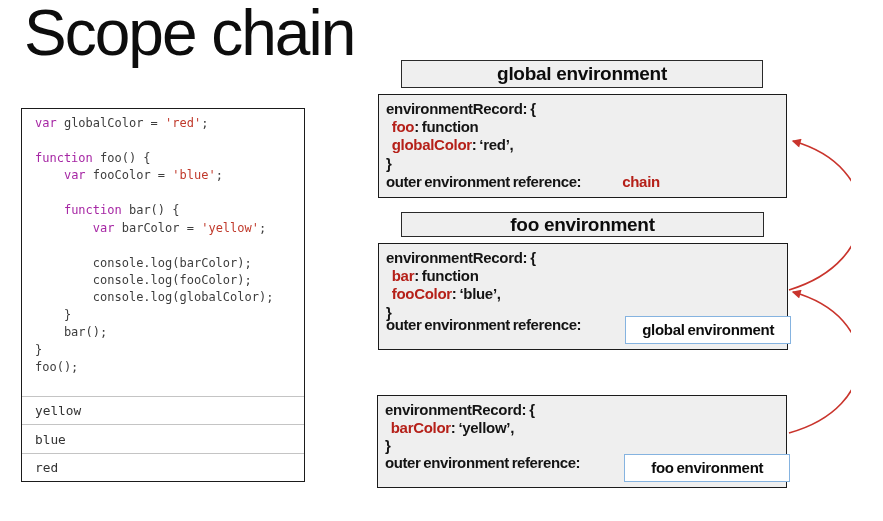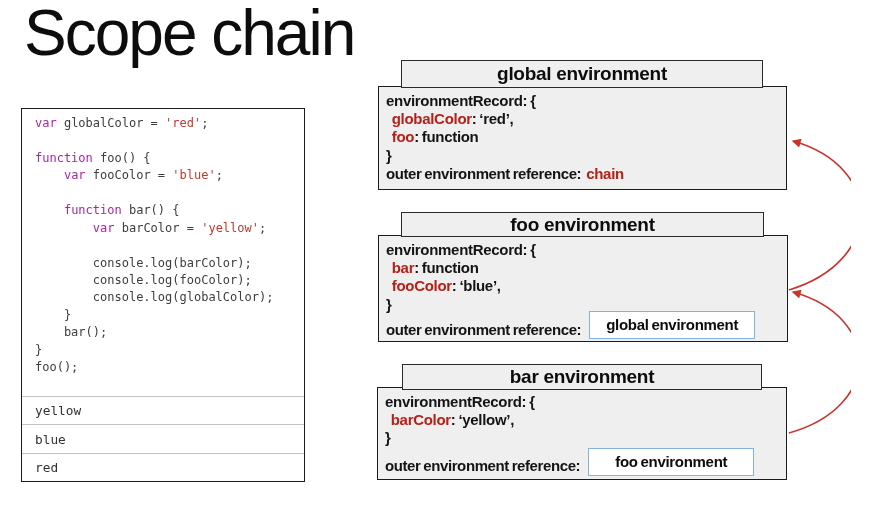--- a/index.html
+++ b/index.html
@@ -47,29 +47,30 @@
     border:1.5px solid #2a2a2a;box-sizing:border-box;
     display:flex;align-items:center;justify-content:center;
   }
   .env-header-label{
     font-size:19px;font-weight:bold;color:#0c0c0c;letter-spacing:-0.3px;
   }
   .env-main{
     position:absolute;left:0;z-index:1;background:var(--box-fill);
     border:1.5px solid var(--box-border);box-sizing:border-box;
     padding:5px 6px 8px 7px;
+    margin-top:8px;
   }
   .env-main,.env-main .rl{
     font-size:15px;font-weight:bold;color:#141414;
     letter-spacing:-0.3px;word-spacing:-1px;line-height:18.2px;
   }
   .rl{white-space:pre;}
   .env-main .seg-pl{color:#141414;}
   .seg-rd{color:var(--env-red);}
-  .outer-row{display:flex;align-items:flex-end;}
+  .outer-row{display:flex;align-items:flex-start;gap:36px;}
   .outer-label{white-space:nowrap;letter-spacing:-0.4px;}
   .outer-null{color:var(--env-red);margin-left:5px;}
   .ref-box{
     width:166px;height:28px;margin-left:8px;background:#ffffff;
     border:1.5px solid var(--ref-border);box-sizing:border-box;
     display:flex;align-items:center;justify-content:center;flex:none;
   }
   .ref-box-label{font-size:15px;font-weight:bold;color:#0c0c0c;letter-spacing:-0.3px;}
   
   #env0{left:378px;top:60px;width:409px;height:132px;}
@@ -104,22 +105,22 @@
     </div>
   </div>
 
   <div id="env0" class="env">
     <div class="env-header">
       <span class="env-header-label">global environment</span>
     </div>
     <div class="env-main">
       <div>
           <div class="rl"><span class="seg-pl">environmentRecord: {</span></div>
+          <div class="rl"><span class="seg-pl">  </span><span class="seg-rd">foo</span><span class="seg-pl">: function</span></div>
           <div class="rl"><span class="seg-pl">  </span><span class="seg-rd">globalColor</span><span class="seg-pl">: ‘red’,</span></div>
-          <div class="rl"><span class="seg-pl">  </span><span class="seg-rd">foo</span><span class="seg-pl">: function</span></div>
           <div class="rl"><span class="seg-pl">}</span></div>
         </div>
       <div class="outer-row">
         <span class="outer-label">outer environment reference:</span>
         <span class="outer-null">chain</span>
       </div>
     </div>
   </div>
 
   <div id="env1" class="env">
@@ -136,23 +137,20 @@
       <div class="outer-row">
         <span class="outer-label">outer environment reference:</span>
         <span class="ref-box">
           <span class="ref-box-label">global environment</span>
         </span>
       </div>
     </div>
   </div>
 
   <div id="env2" class="env">
-    <div class="env-header">
-      <span class="env-header-label">bar environment</span>
-    </div>
     <div class="env-main">
       <div>
           <div class="rl"><span class="seg-pl">environmentRecord: {</span></div>
           <div class="rl"><span class="seg-pl">  </span><span class="seg-rd">barColor</span><span class="seg-pl">: ‘yellow’,</span></div>
           <div class="rl"><span class="seg-pl">}</span></div>
         </div>
       <div class="outer-row">
         <span class="outer-label">outer environment reference:</span>
         <span class="ref-box">
           <span class="ref-box-label">foo environment</span>

